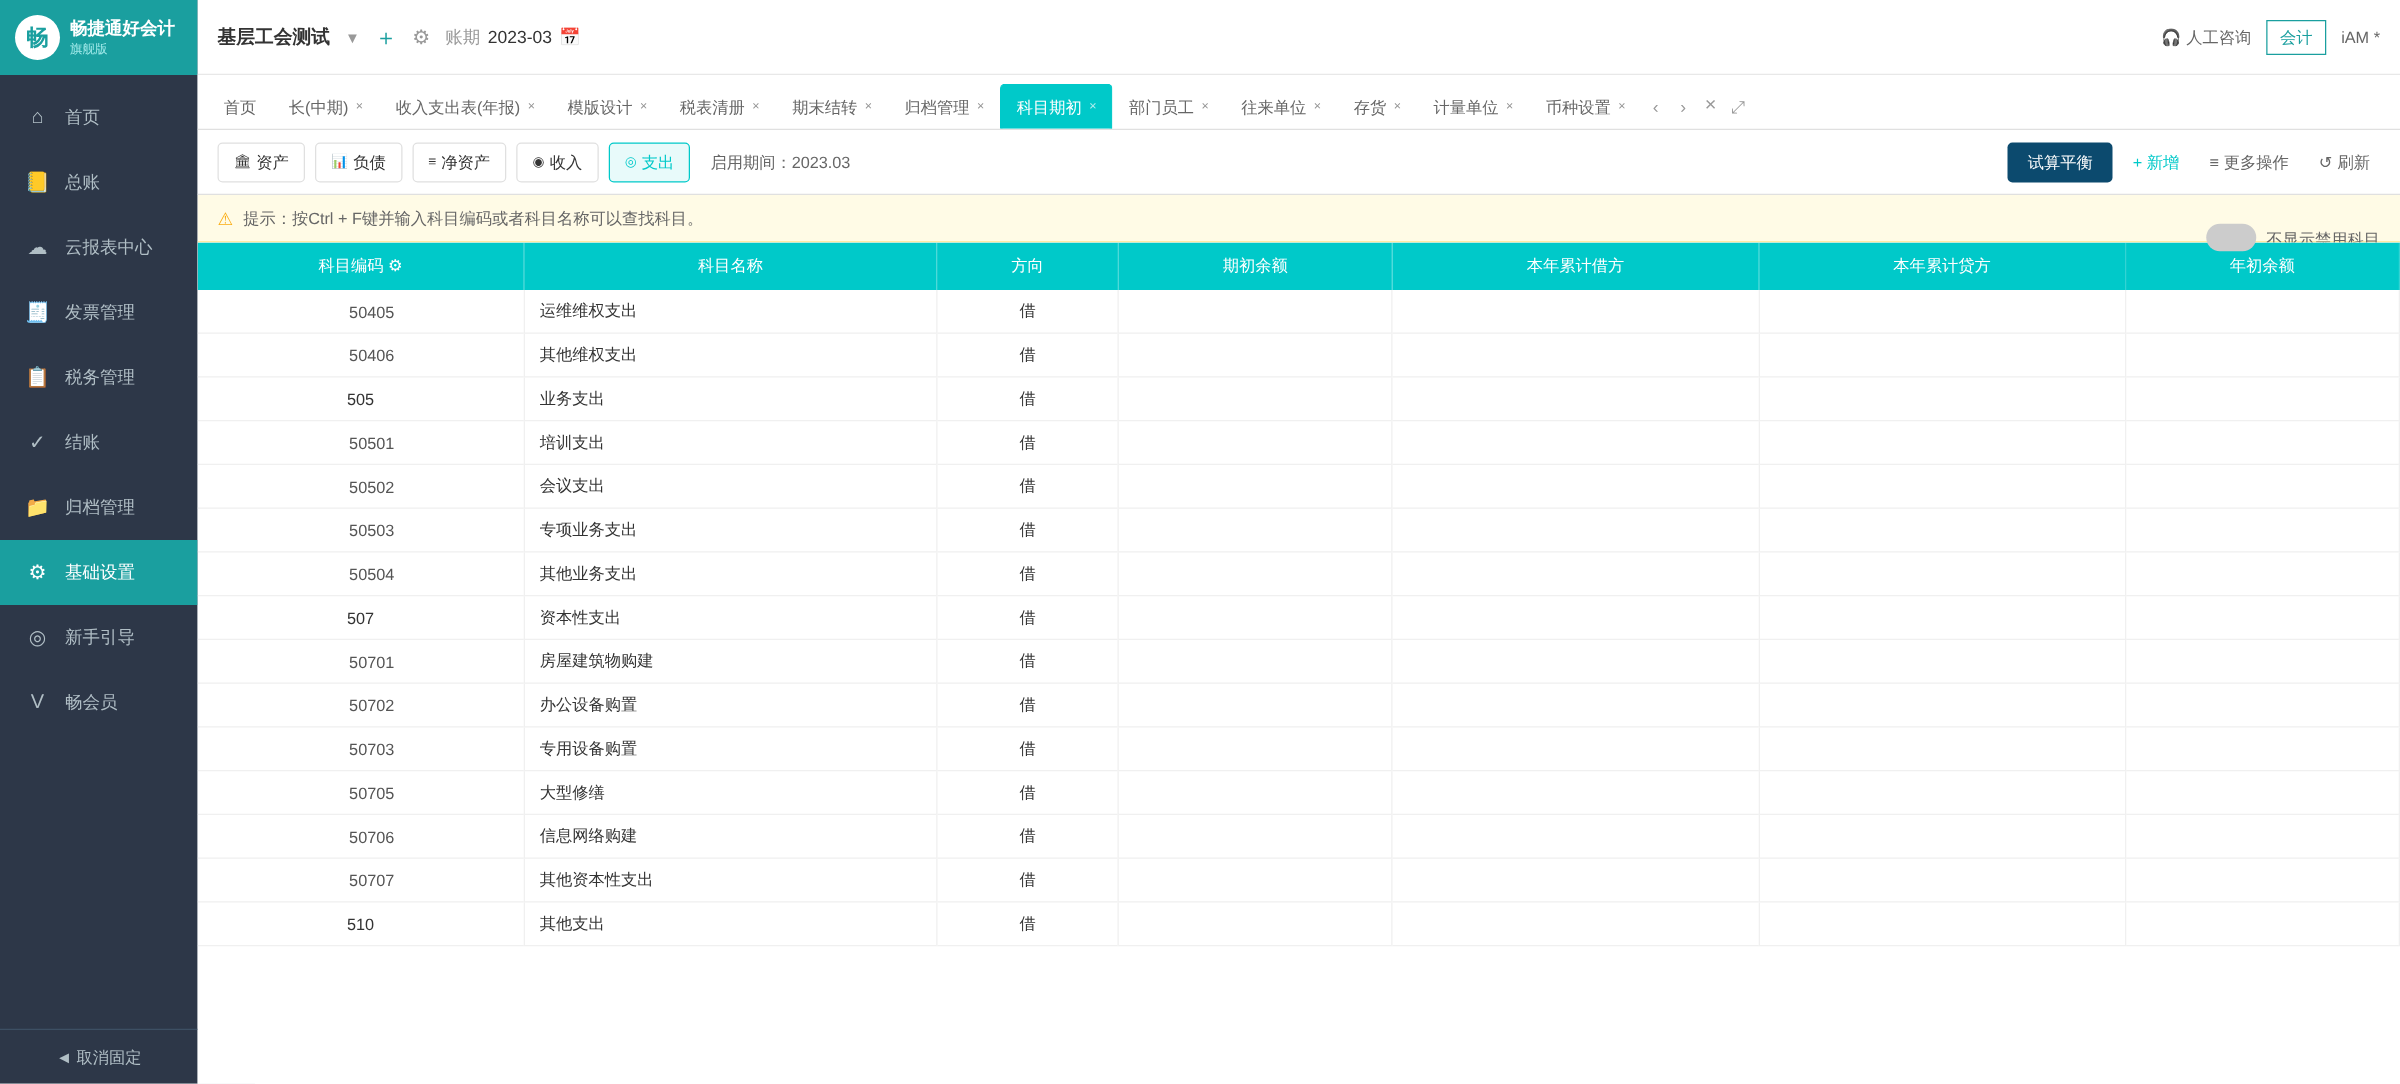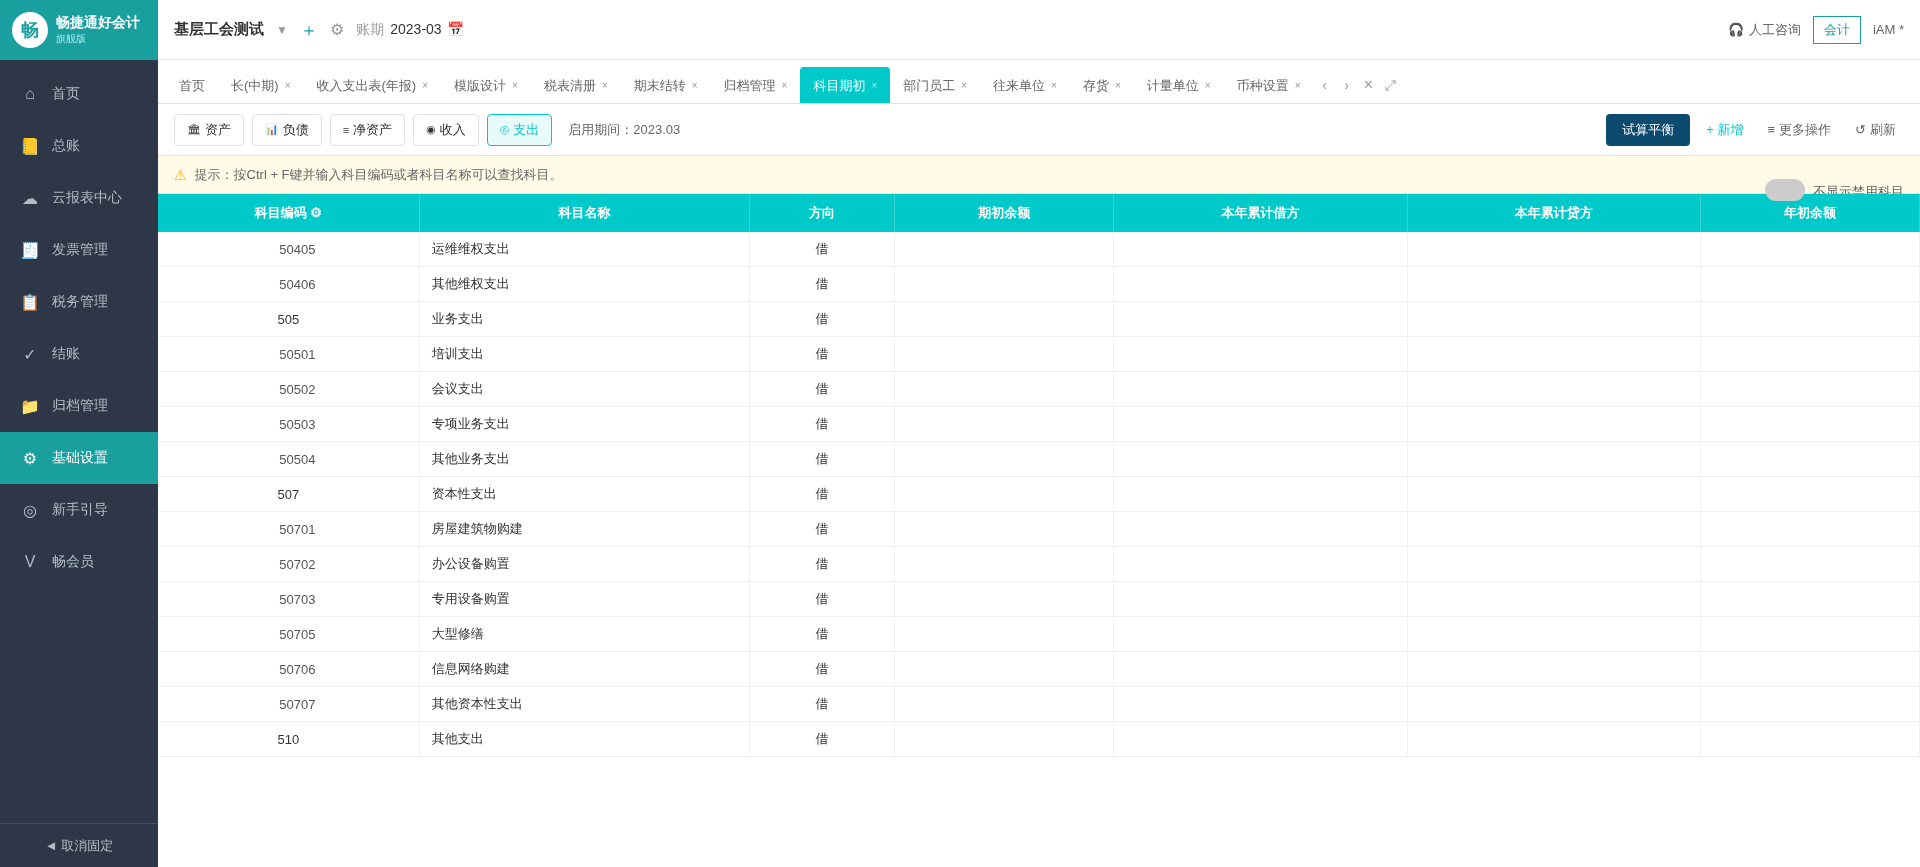--- a/index.html
+++ b/index.html
@@ -58,21 +58,21 @@
     .tip-icon { color: #faad14; font-size: 14px; }
     .tip-text { font-size: 13px; color: #666; }
     .tip-right { margin-left: auto; display: flex; align-items: flex-end; gap: 8px; margin-top: 30px; }
     .toggle-switch { width: 40px; height: 22px; background: #ccc; border-radius: 11px; cursor: pointer; position: relative; }
     .toggle-label { font-size: 13px; color: #666; }
 
     
     .table-container { flex: 1; overflow: auto; background: #fff; }
     table { width: 100%; border-collapse: collapse; }
     thead tr { background: #00c9c9; }
-    thead th { color: #fff; font-size: 13px; font-weight: 700; padding: 10px 12px; text-align: center; border-right: 1px solid rgba(255,255,255,0.2); white-space: nowrap; }
+    thead th { color: #fff; font-size: 13px; font-weight: 400; padding: 10px 12px; text-align: center; border-right: 1px solid rgba(255,255,255,0.2); white-space: nowrap; }
     thead th:first-child { text-align: center; }
     tbody tr { border-bottom: 1px solid #f0f0f0; }
     tbody td { padding: 8px 12px; font-size: 13px; color: #333; text-align: center; border-right: 1px solid #f0f0f0; }
     tbody td:nth-child(1) { color: #333; }
     tbody td:nth-child(2) { text-align: left; }
     .gear-icon { font-size: 13px; color: #fff; cursor: pointer; }
     .row-parent td:nth-child(1) { font-weight: 500; }
     .row-child td:nth-child(1) { padding-left: 30px; color: #555; }
   </style>
 </head>

